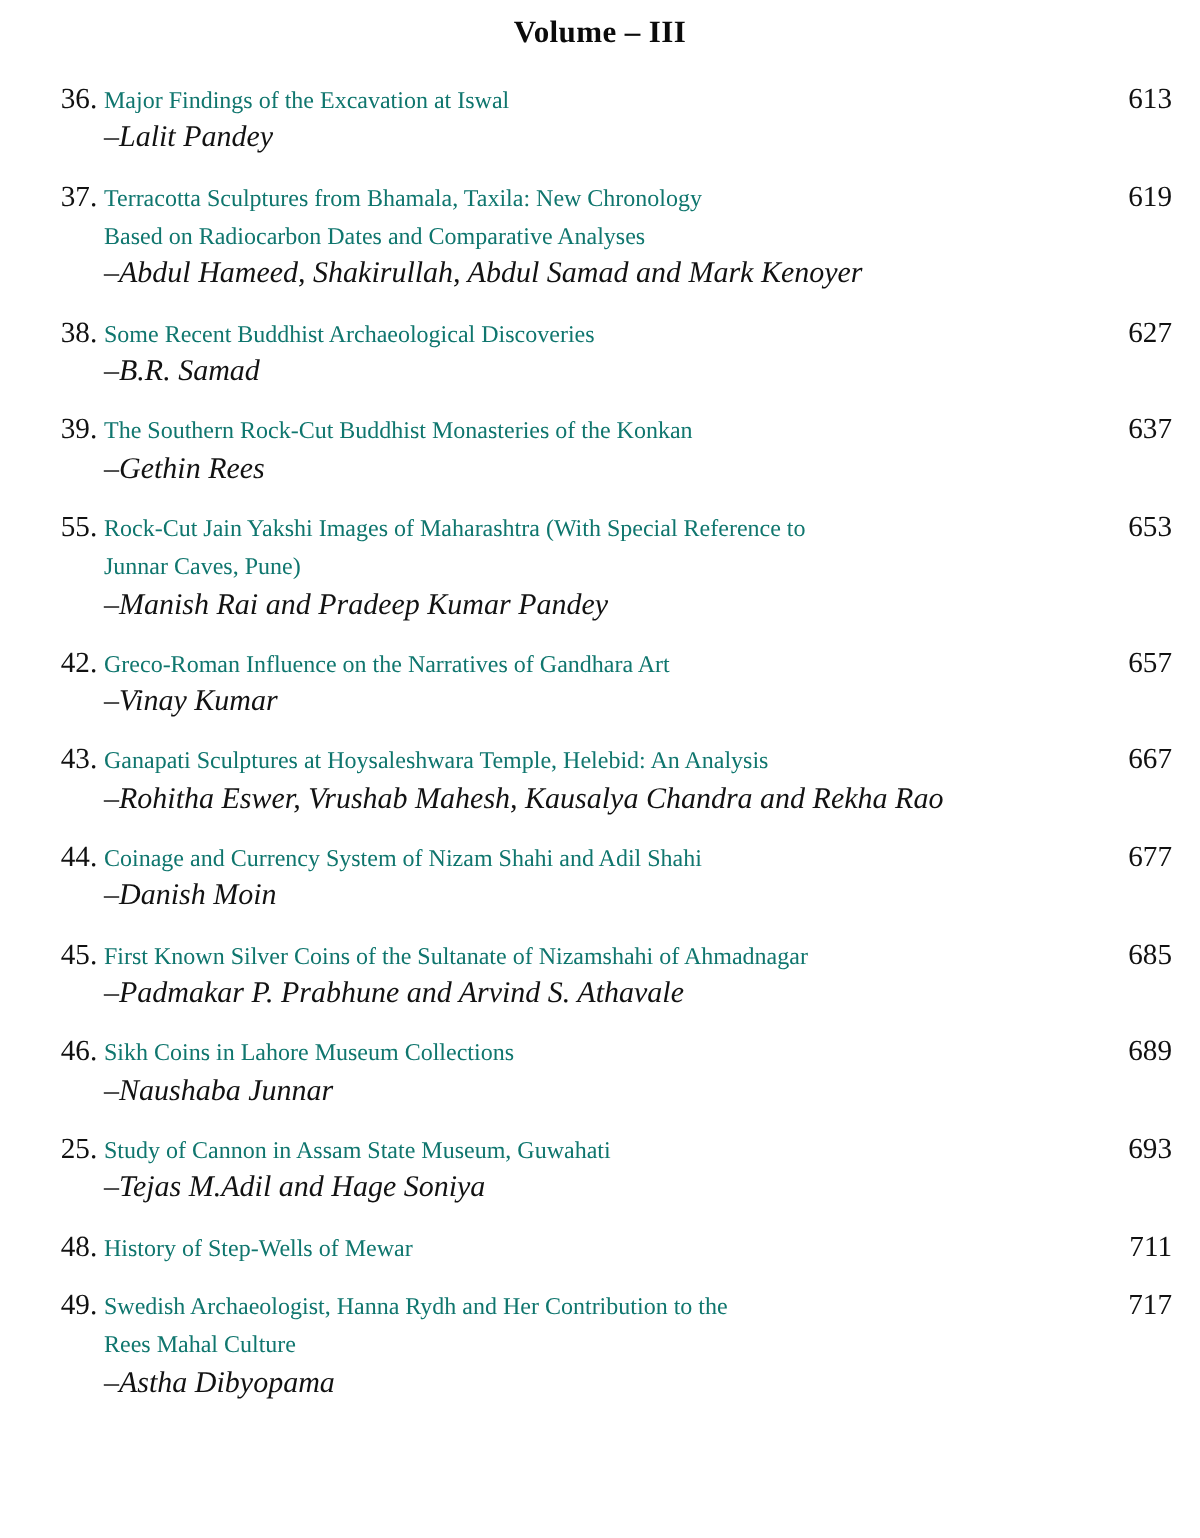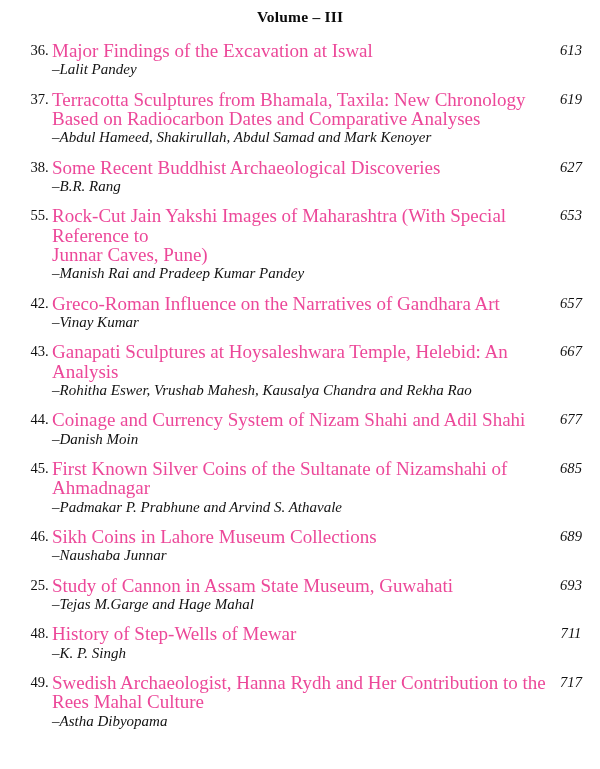--- a/index.html
+++ b/index.html
@@ -60,42 +60,41 @@
     white-space: nowrap;
   }
 
   .entry-body {
     flex: 1 1 auto;
     min-width: 0;
     padding-right: 6px;
   }
 
   .entry-title {
-    font-size: 19px;
+    font-size: 12px;
     line-height: 19.4px;
-    color: #ec4899;
+    color: #0f766e;
     white-space: pre-line;
   }
 
   .entry-author {
     font-style: italic;
     font-size: 15px;
     line-height: 19.2px;
     color: #121212;
     white-space: nowrap;
   }
 
   .entry-page {
     flex: 0 0 auto;
     width: 30px;
-    text-align: center;
+    text-align: right;
     font-size: 14.6px;
     line-height: 19.4px;
     white-space: nowrap;
-    font-style: italic;
   }
 </style>
 </head>
 <body>
 
 <div class="page">
 
   <h1 class="volume-title">Volume – III</h1>
 
   <ul class="toc" id="toc-list">
@@ -113,23 +112,31 @@
           <div class="entry-title">Terracotta Sculptures from Bhamala, Taxila: New Chronology
 Based on Radiocarbon Dates and Comparative Analyses</div>
           <div class="entry-author">–Abdul Hameed, Shakirullah, Abdul Samad and Mark Kenoyer</div>
         </span>
         <span class="entry-page">619</span>
       </li>
       <li class="toc-entry">
         <span class="entry-num">38.</span>
         <span class="entry-body">
           <div class="entry-title">Some Recent Buddhist Archaeological Discoveries</div>
-          <div class="entry-author">–B.R. Rang</div>
+          <div class="entry-author">–B.R. Samad</div>
         </span>
         <span class="entry-page">627</span>
+      </li>
+      <li class="toc-entry">
+        <span class="entry-num">39.</span>
+        <span class="entry-body">
+          <div class="entry-title">The Southern Rock-Cut Buddhist Monasteries of the Konkan</div>
+          <div class="entry-author">–Gethin Rees</div>
+        </span>
+        <span class="entry-page">637</span>
       </li>
       <li class="toc-entry">
         <span class="entry-num">55.</span>
         <span class="entry-body">
           <div class="entry-title">Rock-Cut Jain Yakshi Images of Maharashtra (With Special Reference to
 Junnar Caves, Pune)</div>
           <div class="entry-author">–Manish Rai and Pradeep Kumar Pandey</div>
         </span>
         <span class="entry-page">653</span>
       </li>
@@ -170,29 +177,28 @@
         <span class="entry-body">
           <div class="entry-title">Sikh Coins in Lahore Museum Collections</div>
           <div class="entry-author">–Naushaba Junnar</div>
         </span>
         <span class="entry-page">689</span>
       </li>
       <li class="toc-entry">
         <span class="entry-num">25.</span>
         <span class="entry-body">
           <div class="entry-title">Study of Cannon in Assam State Museum, Guwahati</div>
-          <div class="entry-author">–Tejas M.Garge and Hage Mahal</div>
+          <div class="entry-author">–Tejas M.Adil and Hage Soniya</div>
         </span>
         <span class="entry-page">693</span>
       </li>
       <li class="toc-entry">
         <span class="entry-num">48.</span>
         <span class="entry-body">
           <div class="entry-title">History of Step-Wells of Mewar</div>
-          <div class="entry-author">–K. P. Singh</div>
         </span>
         <span class="entry-page">711</span>
       </li>
       <li class="toc-entry">
         <span class="entry-num">49.</span>
         <span class="entry-body">
           <div class="entry-title">Swedish Archaeologist, Hanna Rydh and Her Contribution to the
 Rees Mahal Culture</div>
           <div class="entry-author">–Astha Dibyopama</div>
         </span>

